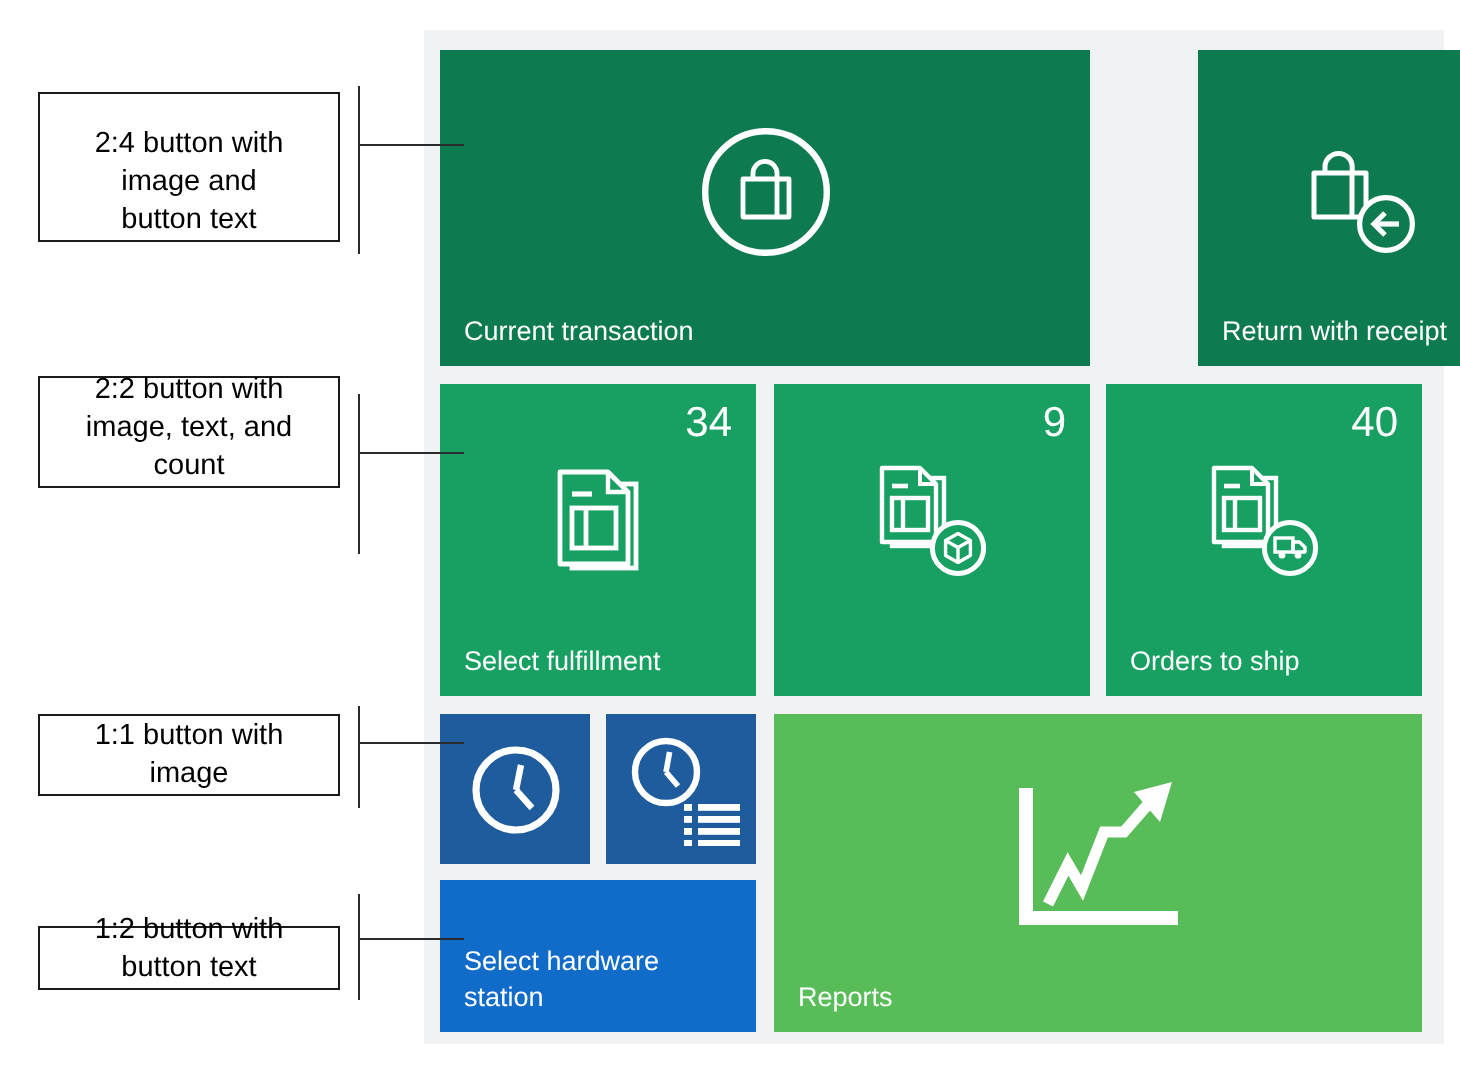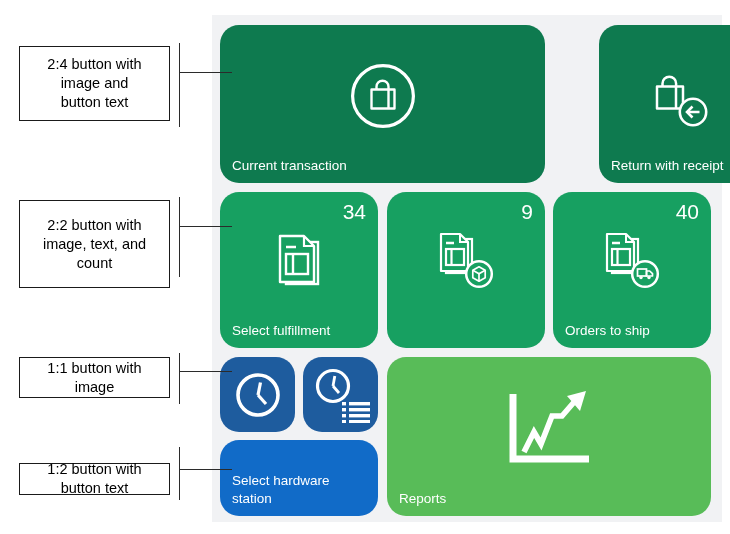--- a/index.html
+++ b/index.html
@@ -12,30 +12,30 @@
     --tile-text:#FFFFFF;
     --callout-line:#2B2B2B;
   }
   *{margin:0;padding:0;box-sizing:border-box;}
   html,body{width:730px;height:534px;background:#fff;overflow:hidden;
     font-family:"Liberation Sans",sans-serif;}
   .stage{position:absolute;left:0;top:0;width:730px;height:534px;}
 
   
   .anno-box{position:absolute;border:1.3px solid #1a1a1a;background:#fff;
-    display:flex;align-items:center;justify-content:center;text-align:center;
+    display:flex;align-items:flex-end;justify-content:center;text-align:center;
     font-size:14.5px;line-height:19px;color:#000;}
   .anno-label{white-space:pre-line;}
   .callout-v{position:absolute;width:1.4px;background:var(--callout-line);z-index:6;}
   .callout-h{position:absolute;height:1.4px;background:var(--callout-line);z-index:6;}
 
   
   .panel{position:absolute;left:212px;top:15px;width:510px;height:507px;
     background:var(--panel-bg);}
-  .tile{position:absolute;color:var(--tile-text);cursor:pointer;overflow:hidden;border-radius:19px;}
+  .tile{position:absolute;color:var(--tile-text);cursor:pointer;overflow:hidden;}
   .tile .icon-area{position:absolute;left:0;top:0;right:0;bottom:0;
     display:flex;align-items:center;justify-content:center;}
   .tile-label{position:absolute;left:12px;right:10px;bottom:8px;
     font-size:13.5px;line-height:18px;font-weight:400;}
   .tile-count{position:absolute;right:12px;top:5px;font-size:21px;
     font-weight:300;line-height:30px;}
   svg{display:block;}
   .stroke{fill:none;stroke:#fff;}
 
   #tile-current{left:8px;top:10px;width:325px;height:158px;background:var(--dark-green);}
@@ -55,21 +55,21 @@
 </head>
 <body>
 
 <div class="stage">
 
   <div class="anno-box" style="left:19px;top:46px;width:151px;height:75px;">
     <span class="anno-label">2:4 button with
 image and
 button text</span>
   </div>
-  <div class="anno-box" style="left:19px;top:200px;width:151px;height:88px;">
+  <div class="anno-box" style="left:19px;top:188px;width:151px;height:56px;">
     <span class="anno-label">2:2 button with
 image, text, and
 count</span>
   </div>
   <div class="anno-box" style="left:19px;top:357px;width:151px;height:41px;">
     <span class="anno-label">1:1 button with
 image</span>
   </div>
   <div class="anno-box" style="left:19px;top:463px;width:151px;height:32px;">
     <span class="anno-label">1:2 button with

